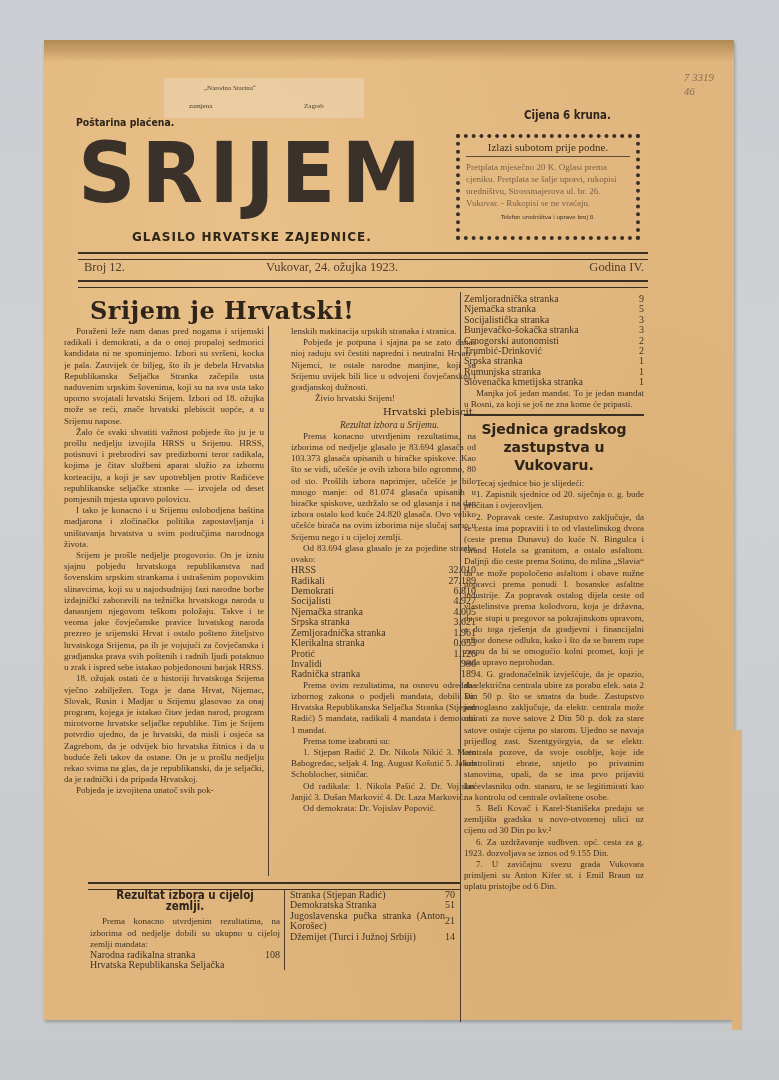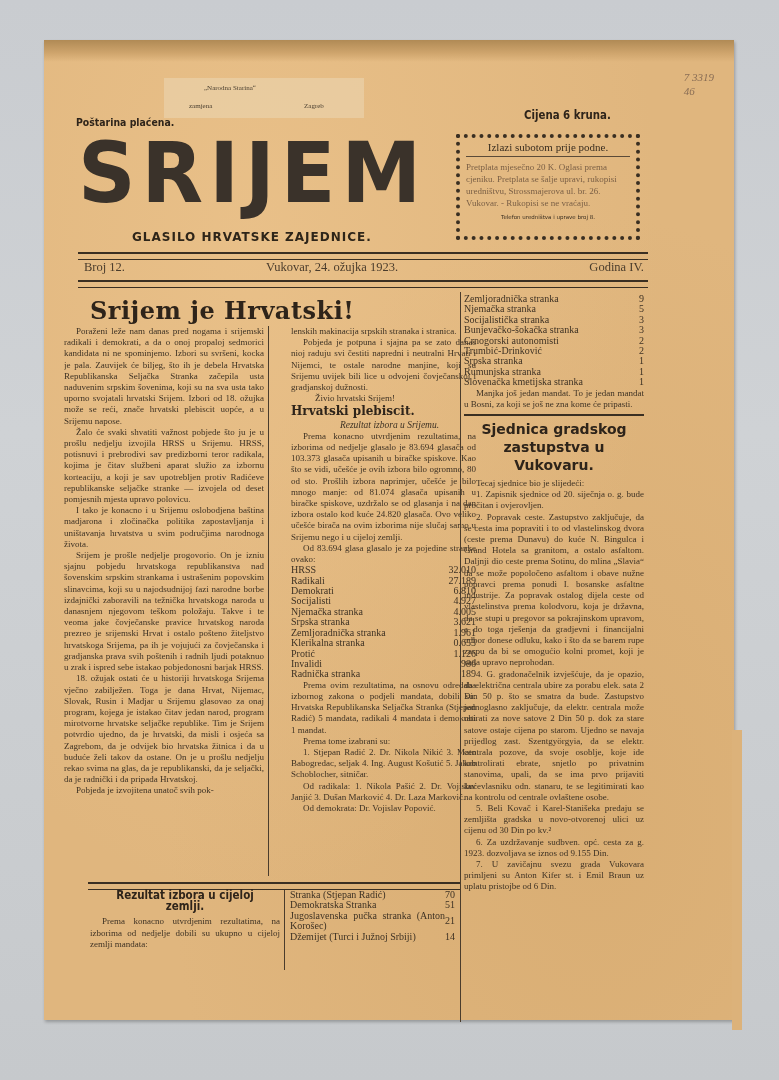--- a/index.html
+++ b/index.html
@@ -48,21 +48,21 @@
   }
   .infobox .head { font-size:11px; text-align:center; border-bottom:1px solid #5a4a38; padding-bottom:3px; }
   .infobox .body { font-size:9px; color:#7a5f45; line-height:12px; margin-top:4px; }
   .infobox .foot { font-size:5.5px; text-align:center; margin-top:5px; font-family:"DejaVu Sans", sans-serif; }
   .rule-double { position:absolute; left:34px; width:570px; height:5px; border-top:2px solid #3a2f22; border-bottom:1px solid #3a2f22; }
   .dateline { position:absolute; left:40px; top:220px; width:560px; font-size:12.5px; color:#4a3c2c; }
   .dateline span { position:absolute; }
   .col { position:absolute; font-size:9px; line-height:11.2px; text-align:justify; color:#3e3224; }
   .col p { margin:0; text-indent:12px; }
   .big-headline { position:absolute; left:46px; top:256px; font-family:"DejaVu Serif", serif; font-weight:bold; font-size:24px; letter-spacing:0.5px; color:#2e241a; }
-  .h-sub { font-family:"DejaVu Serif", serif; font-weight:bold; font-size:12px; text-align:left; text-indent:0; color:#2e241a; margin:2px 0; }
+  .h-sub { font-family:"DejaVu Serif", serif; font-weight:normal; font-size:10px; text-align:right; text-indent:0; color:#2e241a; margin:2px 0; }
   .h-ital { font-style:italic; text-align:center; font-size:9.5px; text-indent:0; }
   .vline { position:absolute; width:1px; background:#4a3c2c; }
   table.res { width:100%; border-collapse:collapse; font-size:10px; line-height:10.4px; }
   table.res td { padding:0; }
   table.res td.v { text-align:right; }
   .sjed-head { font-family:"DejaVu Sans", sans-serif; font-weight:bold; font-size:14px; text-align:center; line-height:18px; color:#2e241a; margin:4px 0; }
   .rez-head { font-family:"DejaVu Sans", sans-serif; font-weight:bold; font-size:11.5px; text-align:center; transform:scaleX(0.9); color:#2e241a; margin-bottom:4px; }
   .hr { border-top:2px solid #3a2f22; margin:4px 0; }
 </style>
 </head>
@@ -228,20 +228,32 @@
     <p>4. G. gradonačelnik izvješćuje, da je opazio, da električna centrala ubire za porabu elek. sata 2 Din 50 p. što se smatra da bude. Zastupstvo jednoglasno zaključuje, da elektr. centrala može ubirati za nove satove 2 Din 50 p. dok za stare satove ostaje cijena po starom. Ujedno se navaja prijedlog zast. Szentgyörgyia, da se elektr. centrala pozove, da svoje osoblje, koje ide kontrolirati ebrate, snjetlo po privatnim stanovima, upali, da se ima prvo prijaviti kućevlasniku odn. stanaru, te se legitimirati kao na kontrolu od centrale ovlaštene osobe.</p>
     <p>5. Beli Kovač i Karel-Stanišeka predaju se zemljišta gradska u novo-otvorenoj ulici uz cijenu od 30 Din po kv.²</p>
     <p>6. Za uzdržavanje sudbven. opć. cesta za g. 1923. dozvoljava se iznos od 9.155 Din.</p>
     <p>7. U zavičajnu svezu grada Vukovara primljeni su Anton Kifer st. i Emil Braun uz uplatu pristojbe od 6 Din.</p>
   </div>
 
   <div class="rule-double" style="top:842px; width:372px; left:44px;"></div>
   <div class="col" style="left:46px; top:850px; width:190px;">
     <div class="rez-head">Rezultat izbora u cijeloj zemlji.</div>
     <p>Prema konacno utvrdjenim rezultatima, na izborima od nedjelje dobili su ukupno u cijeloj zemlji mandata:</p>
+    <table class="res">
+      <tbody>
+          <tr>
+            <td>Narodna radikalna stranka</td>
+            <td class="v">108</td>
+          </tr>
+      <tr>
+            <td>Hrvatska Republikanska Seljačka</td>
+            <td class="v"></td>
+          </tr>
+    </tbody>
+      </table>
   </div>
   <div class="vline" style="left:240px; top:850px; height:80px;"></div>
   <div class="col" style="left:246px; top:850px; width:165px;">
     <table class="res">
       <tbody>
           <tr>
             <td>Stranka (Stjepan Radić)</td>
             <td class="v">70</td>
           </tr>
       <tr>

